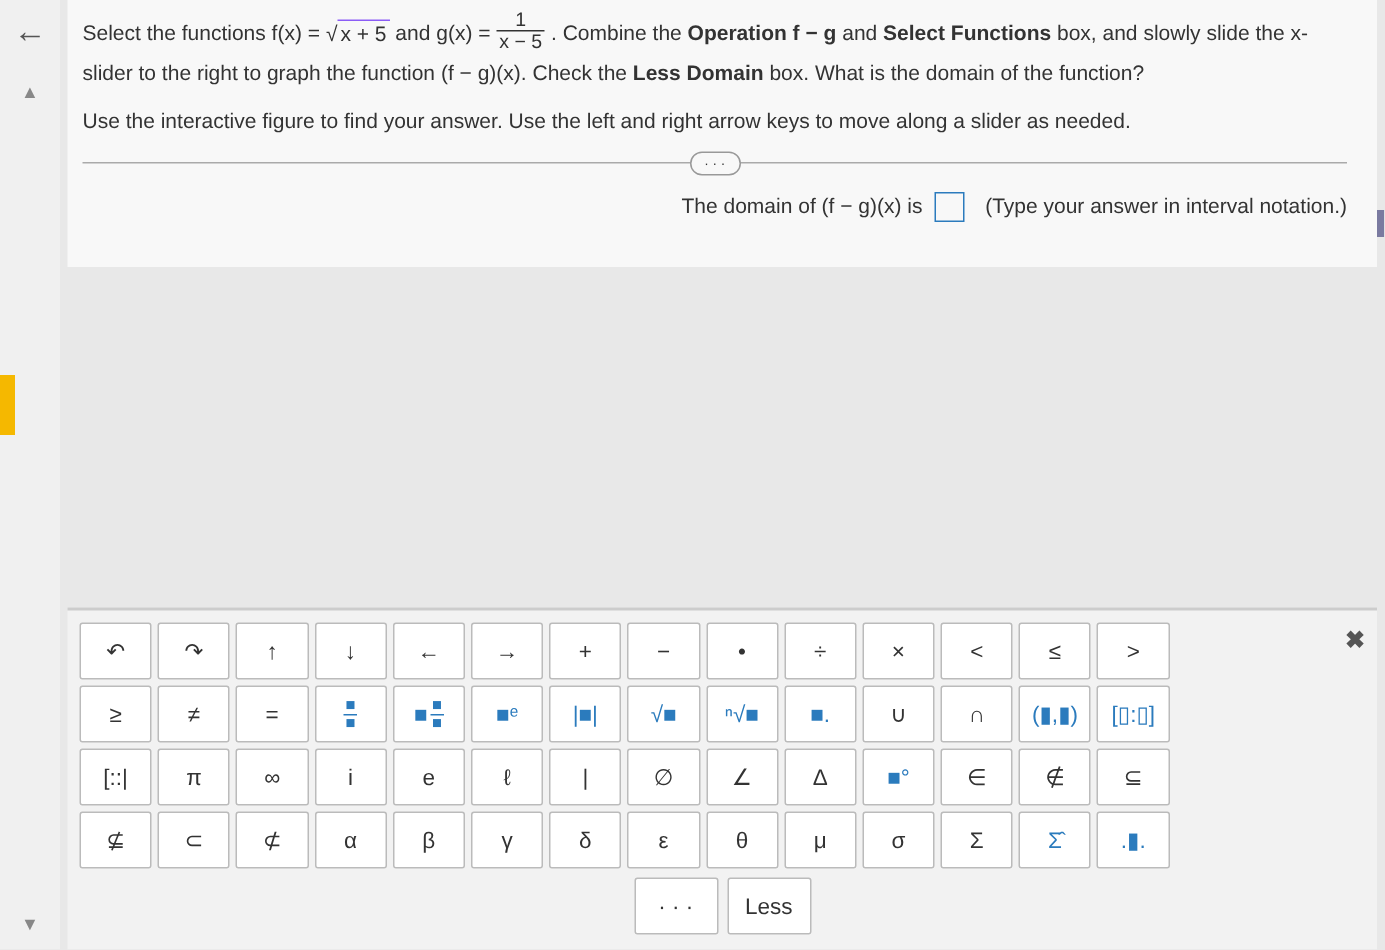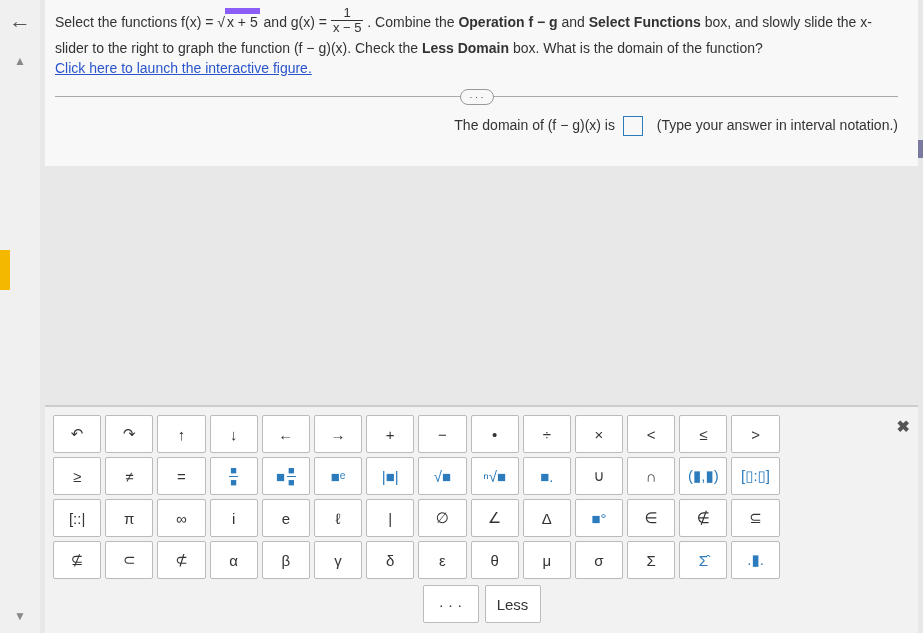--- a/index.html
+++ b/index.html
@@ -36,21 +36,21 @@
     position: absolute;
     left: 45px; top: 0;
     right: 5px;
     padding: 8px 20px 0 10px;
     background: #f8f8f8;
     color: #333;
     font-size: 14px;
     line-height: 1.45;
   }
   .math-inline { white-space: nowrap; }
-  .sqrt { border-top: 6px solid #8b5cf6; padding: 0 2px; }
+  .sqrt { border-top: 1px solid #8b5cf6; padding: 0 2px; }
   .sqrt-sym::before { content: "√"; }
   .frac {
     display: inline-block;
     vertical-align: middle;
     text-align: center;
     font-size: 13px;
     line-height: 1.1;
     position: relative;
     top: -2px;
   }
@@ -124,21 +124,21 @@
       <span class="den">x − 5</span>
     </span>
     <span>. Combine the </span>
     <b>Operation f − g</b>
     <span> and </span>
     <b>Select Functions</b>
     <span> box, and slowly slide the x-slider to the right to graph the function (f − g)(x). Check the </span>
     <b>Less Domain</b>
     <span> box. What is the domain of the function?</span>
   </p>
-  <p><span class="link">Click here to launch the interactive figure.</span></p>
+  <p style="margin-top:12px;">Use the interactive figure to find your answer. Use the left and right arrow keys to move along a slider as needed.</p>
 
   <div class="hr-line">
     <div class="hr-oval">· · ·</div>
   </div>
 
   <div class="answer-row">
     <span>The domain of (f − g)(x) is </span>
     <span class="answer-box"></span>
     <span style="margin-left:6px;">(Type your answer in interval notation.)</span>
   </div>

